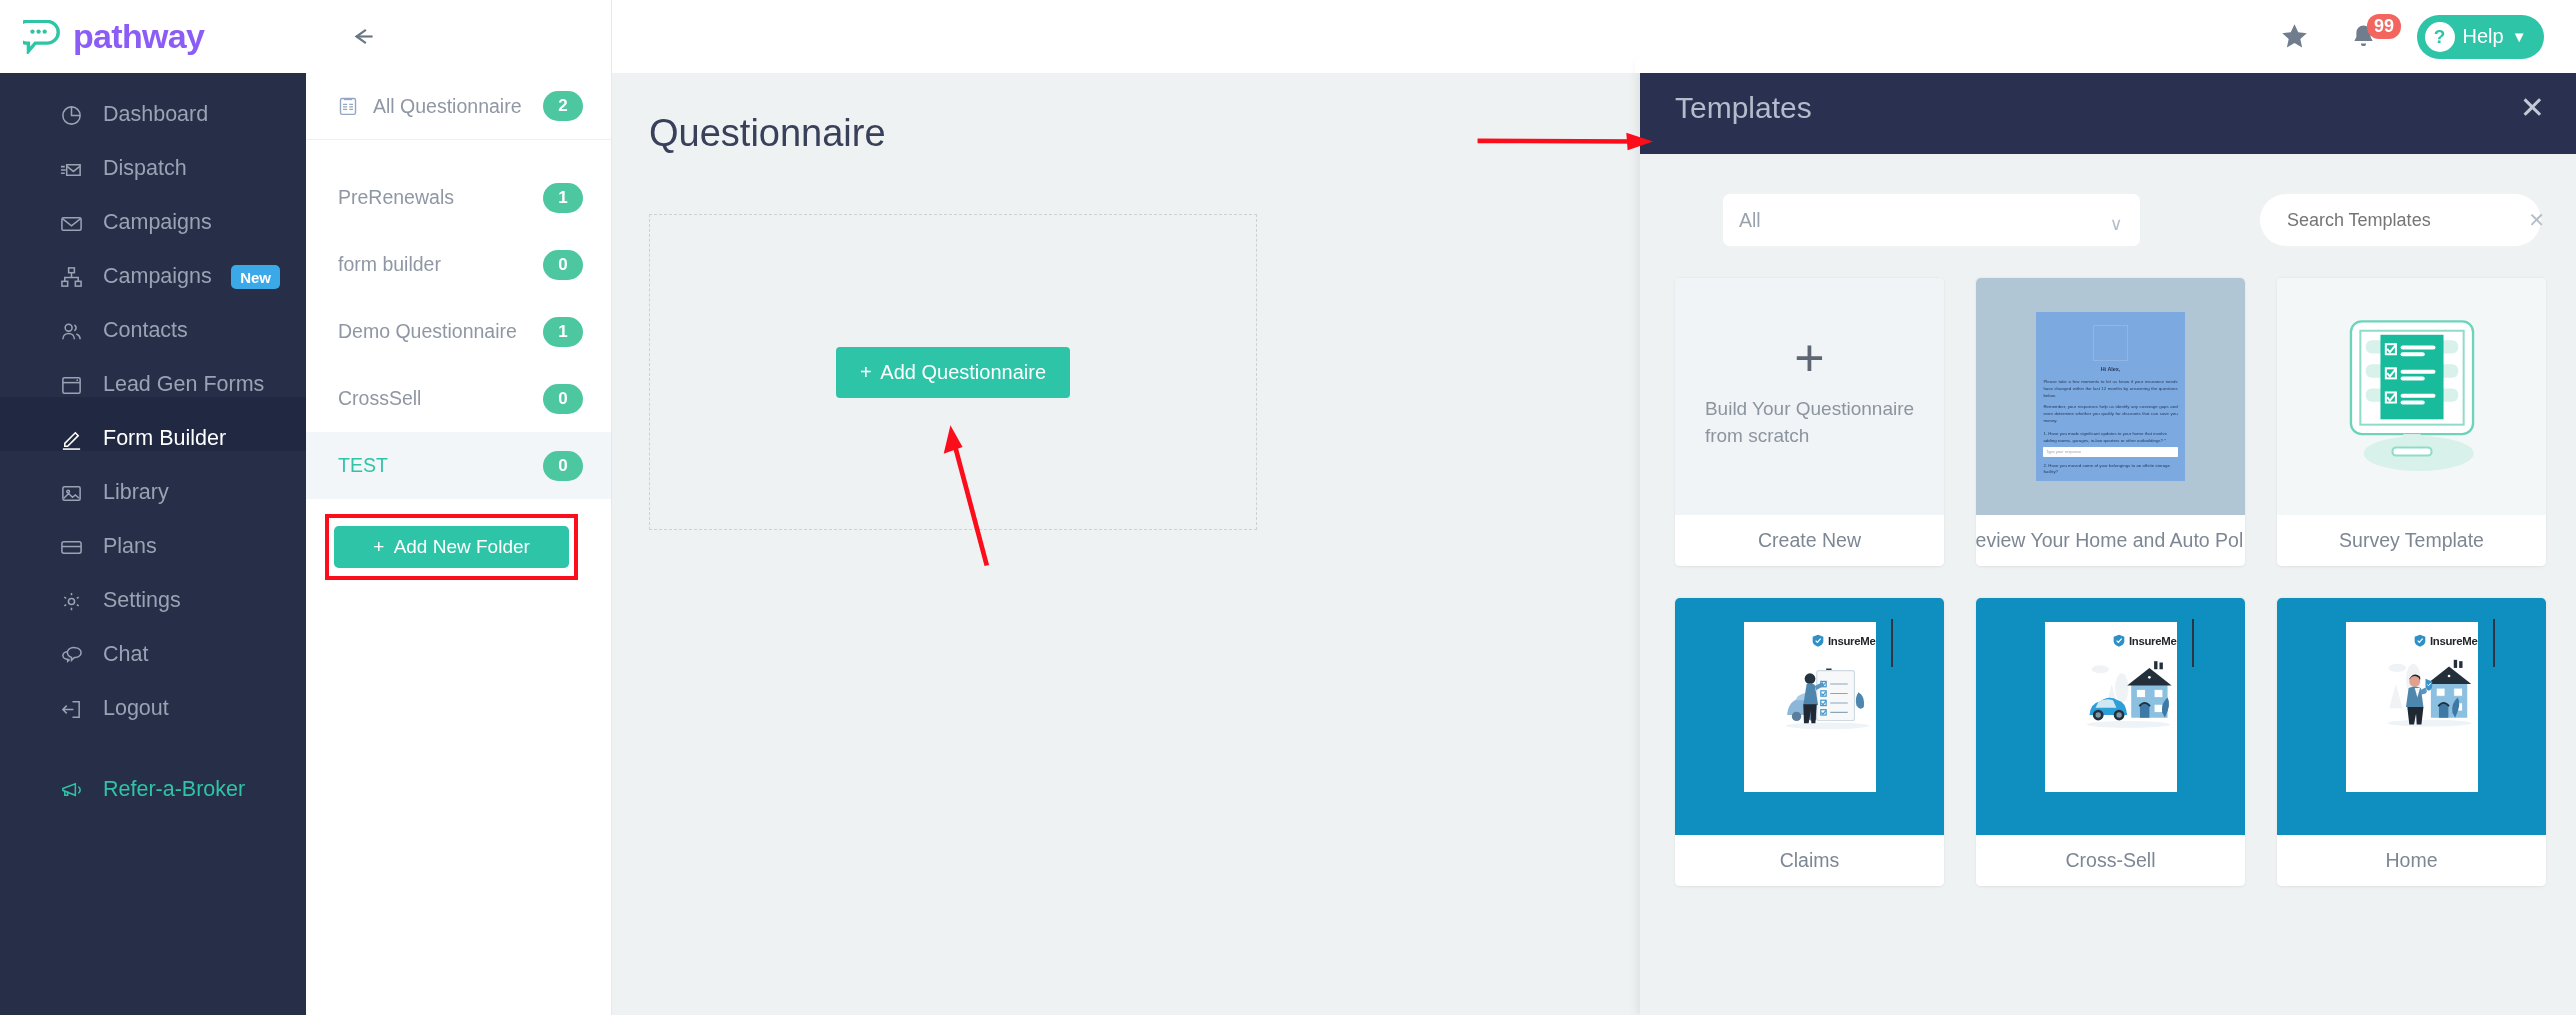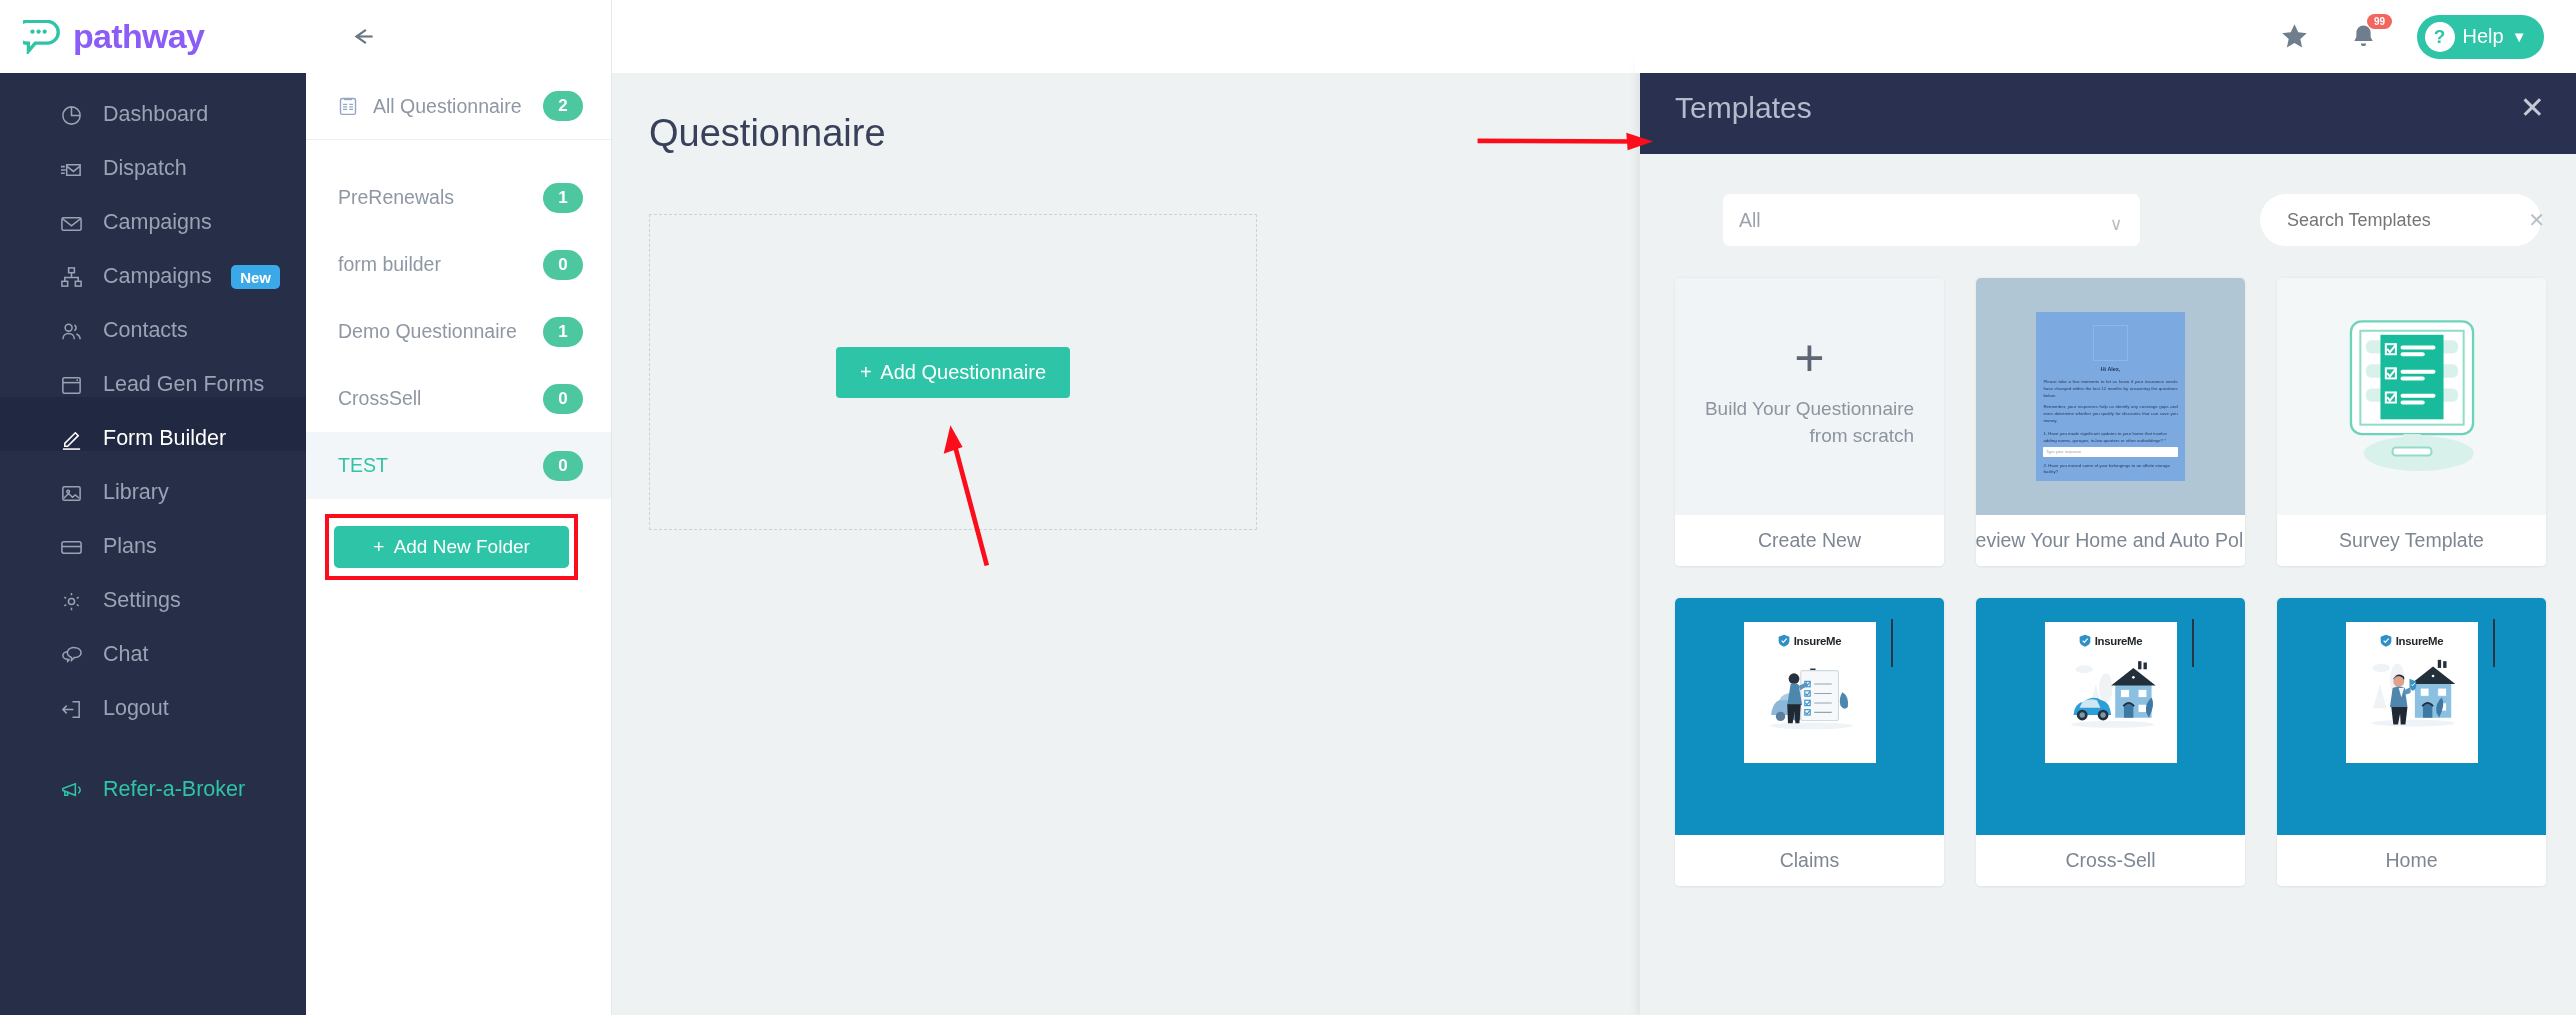--- a/index.html
+++ b/index.html
@@ -105,21 +105,21 @@
   
   #header-right {
     position: absolute; right: 0; top: 0; height: 73px; width: 941px;
     background: #fff; display: flex; align-items: center;
     justify-content: flex-end; padding-right: 32px; gap: 38px; z-index: 5;
   }
   #star-icon { width: 31px; height: 31px; cursor: pointer; }
   #bell-wrap { position: relative; cursor: pointer; width: 31px; height: 32px; }
   #bell-badge {
     position: absolute; left: 19px; top: -6.7px;
-    background: #f2665f; color: #fff; font-size: 10px; font-weight: bold;
+    background: #f2665f; color: #fff; font-size: 18px; font-weight: bold;
     border-radius: 12px; padding: 2px 7.4px;
   }
   #help-btn {
     background: #2dc4a7; border: none; border-radius: 27px;
     height: 44px; padding: 0 17.5px 0 8px; color: #fff; font-size: 20px;
     display: flex; align-items: center; gap: 8px; cursor: pointer;
     font-family: "Liberation Sans", sans-serif;
   }
   #help-q {
     width: 30px; height: 30px; border-radius: 50%; background: #fff;
@@ -181,43 +181,43 @@
     font-size: 19.5px; color: #7d8794; background: #fff;
     padding: 0 10.8px; white-space: nowrap; overflow: hidden;
   }
   
   .thumb-create {
     background: #f1f4f6; display: flex; flex-direction: column;
     align-items: center; justify-content: center; gap: 20px;
   }
   .thumb-create .plus { font-size: 52px; color: #5d6672; line-height: 0.6; font-weight: 300;}
   .thumb-create .cap {
-    font-size: 19px; color: #8b949f; text-align: right; line-height: 1.45;
+    font-size: 19px; color: #8b949f; text-align: left; line-height: 1.45;
   }
   
   .thumb-preview { background: #b1c6d4; display:flex; align-items:center; justify-content:center; }
   .preview-inner {
     width: 149px; height: 169px; background: #7ca9e0; padding: 8px 7.4px;
     font-size: 4.4px; color: #253a5d; line-height: 1.55; overflow: hidden;
   }
   .preview-logobox { width: 35px; height: 36px; border: 0.7px solid #8fb6e6; margin: 5.4px auto 4px; }
   .preview-hi { text-align: center; font-weight: bold; font-size: 5.4px; margin-bottom: 5.4px; }
   .preview-p { text-align: justify; margin-bottom: 4.7px; }
   .preview-q { margin-top: 6px; margin-bottom: 2.7px; }
   .preview-input {
     background: #fff; height: 9.4px; border-radius: 0.7px;
     font-size: 4px; color: #9aa6b4; padding: 2px 2.7px; margin-bottom: 4.7px;
   }
   
   .thumb-survey { background: #f4f7f8; display: flex; align-items: center; justify-content: center; }
   
   .thumb-blue { background: #0e8fc0; display: flex; align-items: center; justify-content: center; }
   .blue-white {
-    width: 132px; height: 141px; background: #fff;
-    display: flex; flex-direction: column; align-items: center;
+    width: 132px; height: 170px; background: #fff;
+    display: flex; flex-direction: column; align-items: flex-end;
     padding-top: 12px; position: relative;
   }
   .insureme {
     display: flex; align-items: center; gap: 4px; margin-bottom: 5.4px;
   }
   .insureme-txt { font-size: 11.4px; font-weight: bold; color: #22272b; letter-spacing: -0.3px;}
   .blue-scrollbar {
     position: absolute; right: -17.5px; top: -3.4px; width: 2px; height: 48px;
     background: #2b3444;
   }

